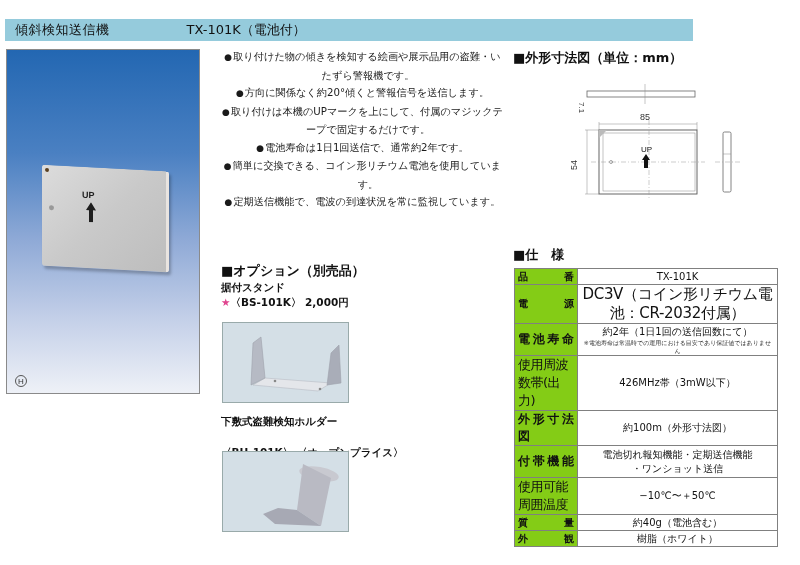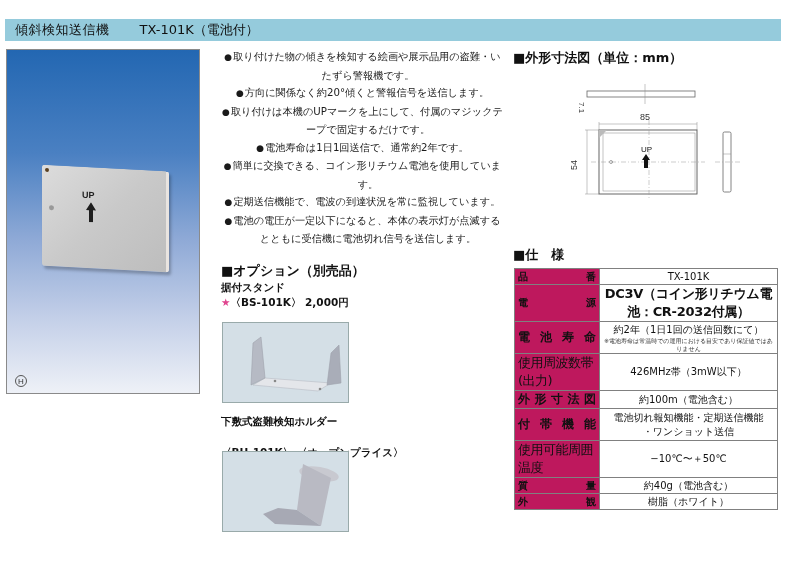--- a/index.html
+++ b/index.html
@@ -1,22 +1,22 @@
 <!DOCTYPE html>
 <html><head>
 <meta charset="utf-8">
 <style>
   * { box-sizing: border-box; margin: 0; padding: 0; }
   html, body { width: 800px; height: 565px; background: #ffffff; overflow: hidden; }
   body { position: relative; font-family: "DejaVu Sans", "Liberation Sans", sans-serif; color: #1a1a1a; }
 
   .header-bar {
-    position: absolute; left: 5px; top: 19px; width: 776px; height: 22px;
+    position: absolute; left: 5px; top: 19px; width: 688px; height: 22px;
     background: #95cbdc; display: flex; align-items: center; padding-left: 10px;
-    font-size: 13px; color: #111;
+    font-size: 13px; color: #111; gap: 47px;
   }
   .header-bar .title-jp { letter-spacing: 0.5px; }
   .header-bar .model { margin-left: 30px; }
 
   .product-photo {
     position: absolute; left: 6px; top: 49px; width: 194px; height: 345px;
     border: 1px solid #8a8a8a;
     background: linear-gradient(to bottom, #2367b2 0%, #4a80c2 30%, #8ea9d6 55%, #c3cfe8 78%, #eef1f7 100%);
   }
   .device {
@@ -60,26 +60,26 @@
 
   .dims-head { left: 513px; top: 49px; }
   .dims-svg { position: absolute; left: 565px; top: 78px; }
 
   .specs-head { left: 513px; top: 246px; }
   .specs-table {
     position: absolute; left: 514px; top: 268px; width: 264px; border-collapse: collapse;
     font-size: 10px; color: #111;
   }
   .specs-table td { border: 1px solid #808080; padding: 0 3px; height: 16px; }
-  .specs-table td.lbl { background: #be185d; width: 85px; font-weight: bold; }
+  .specs-table td.lbl { background: #84cc16; width: 63px; font-weight: bold; }
   .specs-table td.lbl.spread { text-align: justify; text-align-last: justify; }
   .specs-table td.lbl.small { font-size: 13px; font-weight: normal; letter-spacing: -0.5px; }
   .specs-table td.val { text-align: center; background: #ffffff; }
   .specs-table td.val .note { display: block; font-size: 6px; color: #333; line-height: 8px; }
-  .specs-table td.val.tight { font-size: 13px; letter-spacing: -0.3px; font-weight: bold; }
+  .specs-table td.val.tight { font-size: 15px; letter-spacing: -0.3px; }
   .specs-table tr.tall td { height: 32px; }
   .specs-table td.lbl.big { font-size: 12px; }
 </style>
 </head>
 <body>
 
 <div class="header-bar">
   <span class="title-jp">傾斜検知送信機</span>
   <span class="model">TX-101K（電池付）</span>
 </div>
@@ -96,21 +96,20 @@
   <span class="h-mark">H</span>
 </div>
 
 <ul class="features">
   <li>取り付けた物の傾きを検知する絵画や展示品用の盗難・いたずら警報機です。</li>
   <li>方向に関係なく約20°傾くと警報信号を送信します。</li>
   <li>取り付けは本機のUPマークを上にして、付属のマジックテープで固定するだけです。</li>
   <li>電池寿命は1日1回送信で、通常約2年です。</li>
   <li>簡単に交換できる、コイン形リチウム電池を使用しています。</li>
   <li>定期送信機能で、電波の到達状況を常に監視しています。</li>
-  <li>電池の電圧が一定以下になると、本体の表示灯が点滅するとともに受信機に電池切れ信号を送信します。</li>
 </ul>
 
 <div class="section-head options-head">■オプション（別売品）</div>
 
 <div class="opt-name opt1-name">据付スタンド</div>
 <div class="opt1-price">
   <span class="star">★</span><span>〈BS-101K〉 2,000円</span>
 </div>
 <div class="opt-photo opt1-photo">
   <svg width="125" height="79" viewBox="0 0 125 79">
@@ -178,21 +177,21 @@
       <span>約2年（1日1回の送信回数にて）</span>
       <span class="note">※電池寿命は常温時での運用における目安であり保証値ではありません</span>
     </td>
   </tr>
   <tr>
     <td class="lbl small">使用周波数帯(出力)</td>
     <td class="val">426MHz帯（3mW以下）</td>
   </tr>
   <tr>
     <td class="lbl spread big">外形寸法図</td>
-    <td class="val">約100m（電池含む）</td>
+    <td class="val">約100m（外形寸法図）</td>
   </tr>
   <tr class="tall">
     <td class="lbl spread big">付帯機能</td>
     <td class="val">
       <span style="display:block">電池切れ報知機能・定期送信機能</span>
       <span style="display:block">・ワンショット送信</span>
     </td>
   </tr>
   <tr>
     <td class="lbl small">使用可能周囲温度</td>

